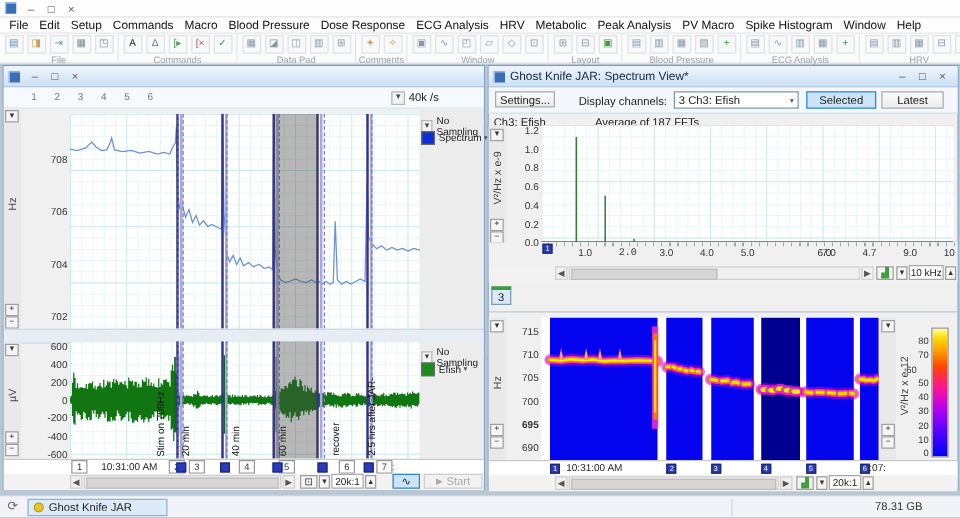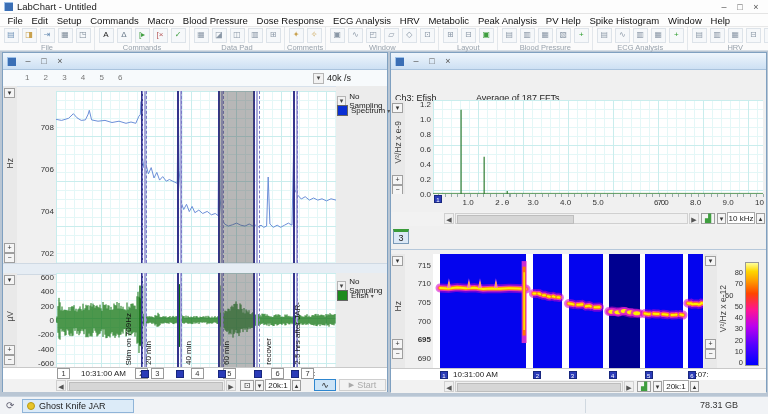--- a/index.html
+++ b/index.html
@@ -72,38 +72,37 @@
             display:flex;align-items:center;padding:0 4px;box-sizing:border-box;font-size:9px;}
   #task-dot{width:6px;height:6px;border-radius:50%;background:#e8c52a;margin-right:4px;border:1px solid #b89a14;}
   .statustxt{position:absolute;font-size:9px;color:#333;}
   svg{position:absolute;left:0;top:0;}
 </style>
 </head>
 <body>
 
 <div class="abs" id="titlebar">
   <div id="app-icon"></div>
-  <div id="app-title">LabChart - Untitled</div>
   <div class="wctl">–</div>
   <div class="wctl">□</div>
   <div class="wctl">×</div>
 </div>
 <div class="abs" id="menubar">
     <div class="menu-item">File</div>
     <div class="menu-item">Edit</div>
     <div class="menu-item">Setup</div>
     <div class="menu-item">Commands</div>
     <div class="menu-item">Macro</div>
     <div class="menu-item">Blood Pressure</div>
     <div class="menu-item">Dose Response</div>
     <div class="menu-item">ECG Analysis</div>
     <div class="menu-item">HRV</div>
     <div class="menu-item">Metabolic</div>
     <div class="menu-item">Peak Analysis</div>
-    <div class="menu-item">PV Help</div>
+    <div class="menu-item">PV Macro</div>
     <div class="menu-item">Spike Histogram</div>
     <div class="menu-item">Window</div>
     <div class="menu-item">Help</div>
   </div>
 <div class="abs" id="toolbar">
     <div class="tgroup">
       <div class="ticons">
         <div class="ticon" style="color: rgb(107, 143, 181);">▤</div>
         <div class="ticon" style="color: rgb(201, 161, 78);">◨</div>
         <div class="ticon" style="color: rgb(107, 143, 181);">⇥</div>
@@ -332,23 +331,34 @@
     <div class="tick" style="left: 25px; top: 248.649px;">200</div>
     <div class="tick" style="left: 25px; top: 263px;">0</div>
     <div class="tick" style="left: 25px; top: 277.351px;">-200</div>
     <div class="tick" style="left: 25px; top: 291.702px;">-400</div>
     <div class="tick" style="left: 25px; top: 306.053px;">-600</div>
   </div>
 
 <div class="win" id="rwin" style="left:390px;top:52px;width:377px;height:340px;">
   <div class="tbar">
     <div class="wicon"></div>
+    <div class="ttl">Ghost Knife JAR: Spectrum View*</div>
     <div class="wctl">–</div>
     <div class="wctl">□</div>
     <div class="wctl">×</div>
+  </div>
+  <div class="abs" style="left:0;top:17px;width:375px;height:20px;background:#f4f8fc;border-bottom:1px solid #d4e0ec;">
+    <div class="btn" style="left:5px;top:3px;width:48px;height:13px;">Settings...</div>
+    <div class="abs" style="left:72px;top:6px;font-size:9px;">Display channels:</div>
+    <div class="abs" style="left:148px;top:3px;width:100px;height:14px;border:1px solid #7a9ab8;background:#fff;font-size:9px;box-sizing:border-box;display:flex;align-items:center;padding:0 3px;">
+      <span style="flex:1;">3 Ch3: Efish</span>
+      <span style="font-size:6px;color:#555;">▾</span>
+    </div>
+    <div class="btn hl" style="left:254px;top:3px;width:56px;height:14px;">Selected</div>
+    <div class="btn" style="left:314px;top:3px;width:50px;height:14px;">Latest</div>
   </div>
   <div class="abs" style="left:4px;top:40px;font-size:9px;">Ch3: Efish</div>
   <div class="abs" style="left:85px;top:40px;font-size:9px;">Average of 187 FFTs</div>
 
   <div class="strip" style="left:0;top:47px;width:14px;height:97px;"></div>
   <div class="sbtn" style="left:1px;top:50px;">▾</div>
   <div class="sbtn" style="left:1px;top:122px;">+</div>
   <div class="sbtn" style="left:1px;top:132px;">−</div>
   <div class="vlabel" style="left:2px;top:68px;">V²/Hz x e-9</div>
   <div class="grid" id="fftplot" style="left:42px;top:47px;width:330px;height:94px;">
@@ -362,21 +372,21 @@
   <div class="abs" id="fft-xaxis" style="left:0;top:141px;width:375px;height:18px;background:#f0f0f0;">
     <div class="abs" style="left:47px;top:0;width:326px;height:3px;background:repeating-linear-gradient(to right,#9aa 0 1px,transparent 1px 6.5px);"></div>
     <div class="bmark" style="left:43px;top:1px;">1</div>
   <div style="position: absolute; left: 71.5px; top: 4px; font-size: 8px; color: rgb(51, 51, 51);">1.0</div>
       <div style="position: absolute; left: 104px; top: 4px; font-size: 8px; color: rgb(51, 51, 51); font-family: Liberation Mono, monospace;">2.0</div>
       <div style="position: absolute; left: 136.5px; top: 4px; font-size: 8px; color: rgb(51, 51, 51);">3.0</div>
       <div style="position: absolute; left: 169px; top: 4px; font-size: 8px; color: rgb(51, 51, 51);">4.0</div>
       <div style="position: absolute; left: 201.5px; top: 4px; font-size: 8px; color: rgb(51, 51, 51);">5.0</div>
       <div style="position: absolute; left: 234px; top: 4px; font-size: 8px; color: rgb(51, 51, 51); margin-left: 29px;">6.0</div>
       <div style="position: absolute; left: 266.5px; top: 4px; font-size: 8px; color: rgb(51, 51, 51);">7.0</div>
-      <div style="position: absolute; left: 299px; top: 4px; font-size: 8px; color: rgb(51, 51, 51);">8.0</div>
+      <div style="position: absolute; left: 299px; top: 4px; font-size: 8px; color: rgb(51, 51, 51);">4.7</div>
       <div style="position: absolute; left: 331.5px; top: 4px; font-size: 8px; color: rgb(51, 51, 51);">9.0</div>
       <div style="position: absolute; left: 364px; top: 4px; font-size: 8px; color: rgb(51, 51, 51);">10</div>
     </div>
   <div class="scrollrow" style="left:0;top:159px;width:375px;height:14px;">
     <div class="sarrow" style="left:53px;top:1px;">◀</div>
     <div class="strack" style="left:64px;top:1px;width:233px;">
         <div class="sthumb" style="left:1px;width:117px;"></div>
       </div>
     <div class="sarrow" style="left:298px;top:1px;">▶</div>
     <div class="sbtn" style="left:310px;top:1px;width:14px;height:11px;font-size:8px;line-height:10px;color:#3f9e3f;">▟</div>

